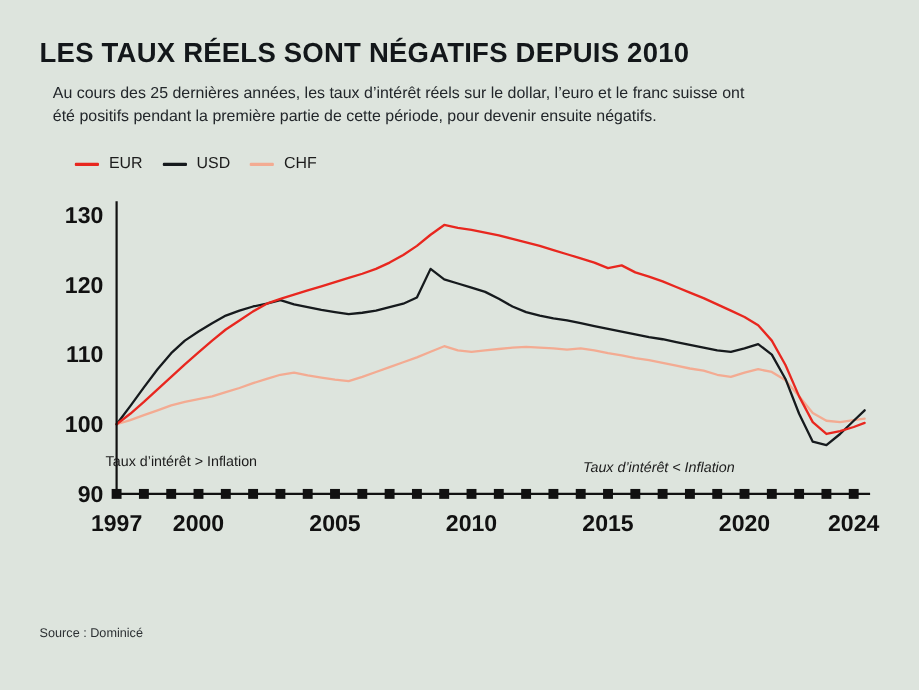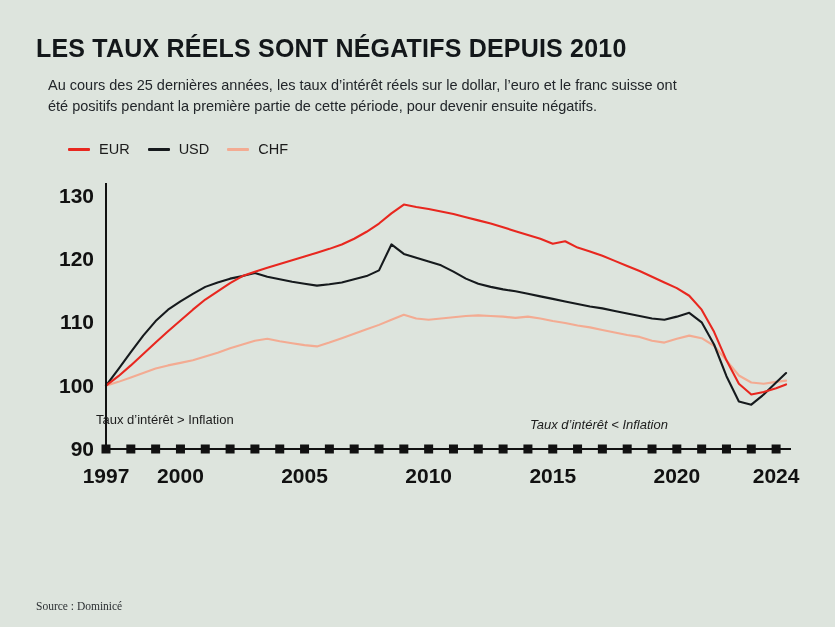--- a/index.html
+++ b/index.html
@@ -68,24 +68,23 @@
     position: absolute;
     font-size: 13px;
     color: #1c1c1c;
     white-space: nowrap;
   }
   .annot-left { left: 60px; top: 229px; margin-top: 12px; }
   .annot-right { left: 494px; top: 246px; font-style: italic; }
   .source {
     position: absolute;
     left: 36px;
-    top: 600px;
+    top: 570px;
     font-size: 11.5px;
     color: #2c3033;
-    font-family: Liberation Serif, serif;
   }
   .axis-label {
     font-family: "Liberation Sans", sans-serif;
     font-size: 21px;
     font-weight: bold;
     fill: #111;
   }
   .tick-label-x {
     font-family: "Liberation Sans", sans-serif;
     font-size: 21px;

